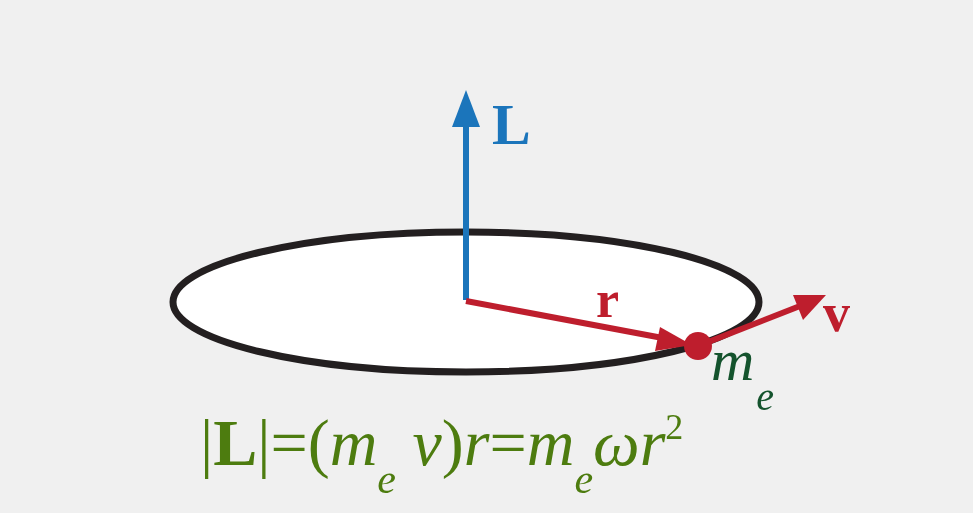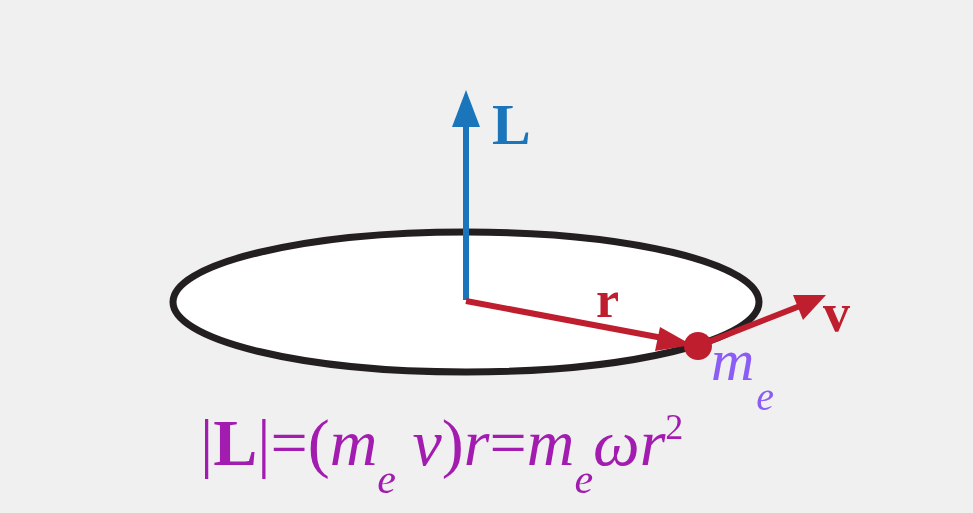--- a/index.html
+++ b/index.html
@@ -7,25 +7,25 @@
     width: 973px; height: 513px; overflow: hidden;
     background: #f0f0f0;
     position: relative;
     font-family: "Liberation Serif", "DejaVu Serif", serif;
   }
   svg.diagram { position: absolute; left: 0; top: 0; }
   .lbl { position: absolute; line-height: 1; white-space: nowrap; }
   .lbl-L { left: 492px; top: 96px; font-size: 58px; font-weight: bold; color: #1b75bb; }
   .lbl-r { left: 596px; top: 274px; font-size: 52px; font-weight: bold; color: #be1e2d; }
   .lbl-v { left: 823px; top: 286px; font-size: 54px; font-weight: bold; color: #be1e2d; }
-  .lbl-m { left: 711px; top: 330px; font-size: 60px; font-style: italic; color: #8b5cf6; }
+  .lbl-m { left: 711px; top: 330px; font-size: 60px; font-style: italic; color: #14532d; }
   .lbl-m .sub { font-size: 40px; position: relative; top: 30px; left: 2px; }
   .equation {
     position: absolute; left: 200px; top: 410px;
-    font-size: 66px; color: #a21caf; white-space: nowrap; line-height: 1;
+    font-size: 66px; color: #4d7c0f; white-space: nowrap; line-height: 1;
   }
   .equation .b { font-weight: bold; font-style: normal; }
   .equation .i { font-style: italic; }
   .equation .n { font-style: normal; }
   .equation .sub { font-size: 42px; font-style: italic; position: relative; top: 28px; }
   .equation .sup { font-size: 36px; position: relative; top: -26px; }
 </style>
 </head>
 <body>
 

